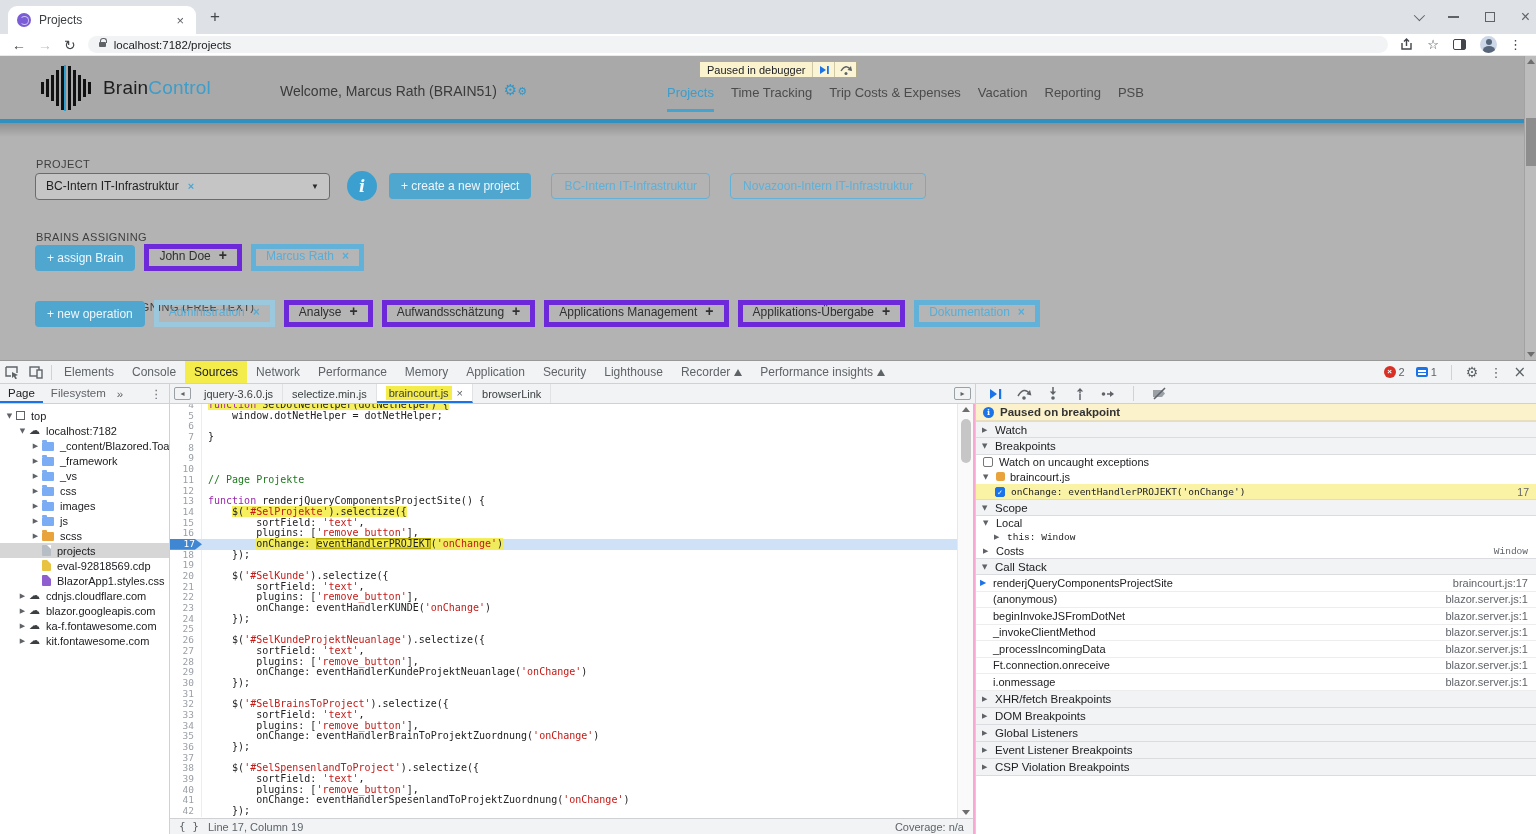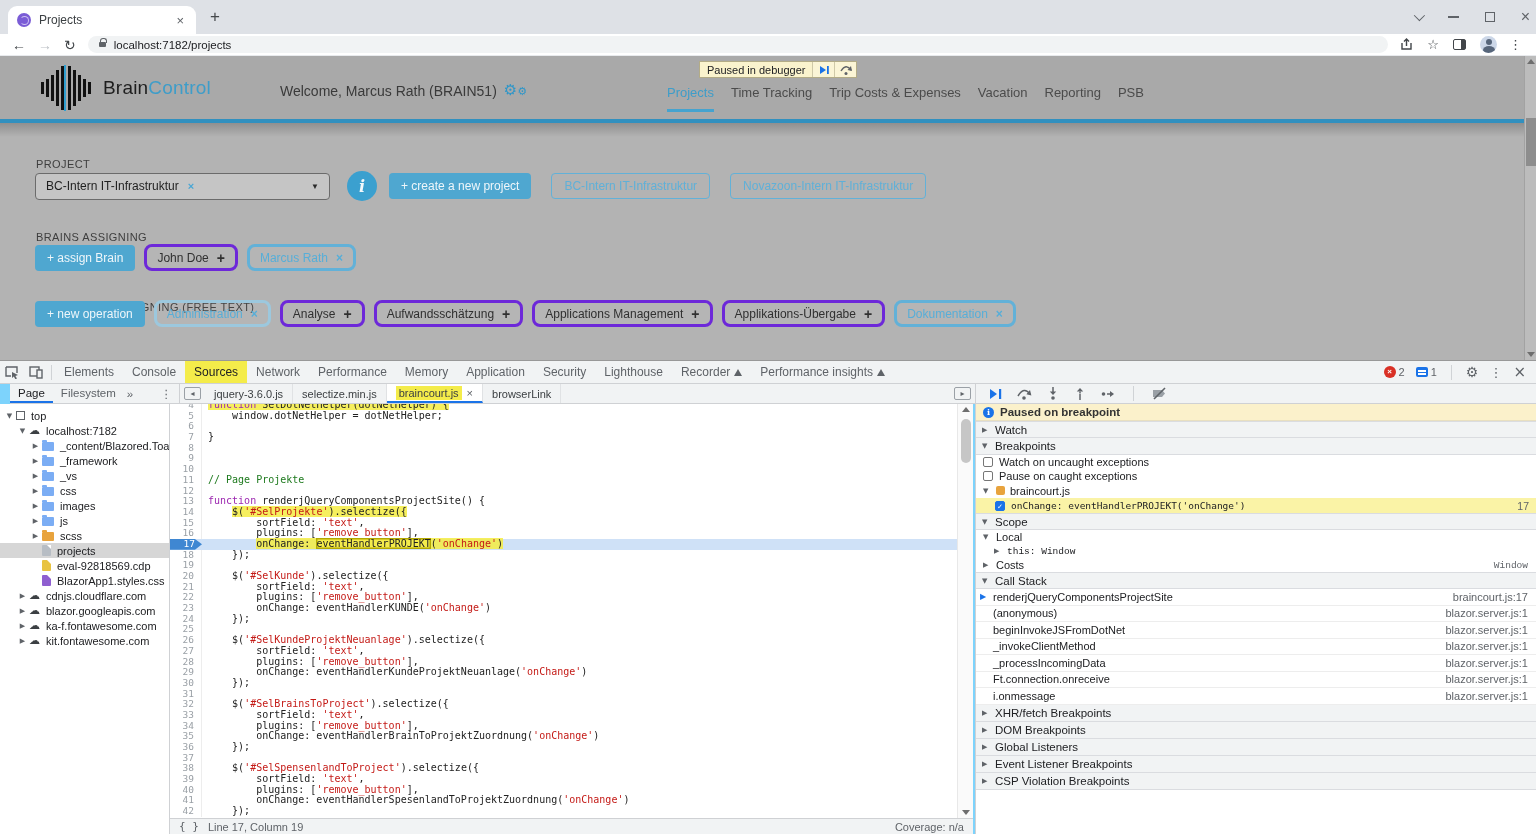--- a/index.html
+++ b/index.html
@@ -52,48 +52,48 @@
 #content{position:absolute;left:0;top:123px;right:0;height:237px;background:#b3b3b3}
 #content::before{content:"";position:absolute;left:0;top:0;right:0;height:14px;background:linear-gradient(rgba(0,0,0,.20),rgba(0,0,0,0))}
 .sec-label{position:absolute;left:36px;font-size:11px;color:#3e3e3e;letter-spacing:.4px}
 .crow{position:absolute;left:35px;display:flex;align-items:center}
 .selectbox{width:295px;height:27px;background:#c5c5c5;border:1px solid #6b6b6b;border-radius:4px;display:flex;align-items:center;padding:0 10px;font-size:12px;color:#1f1f1f}
 .selx{color:#4aa6d4;font-size:11px;margin-left:9px;font-weight:bold}
 .caret{margin-left:auto;font-size:8px;color:#2a2a2a}
 .infocircle{width:30px;height:30px;border-radius:50%;background:#3ba0cf;color:#f2f8fb;font-family:"DejaVu Serif",serif;font-style:italic;font-weight:bold;font-size:16px;display:flex;align-items:center;justify-content:center;margin-left:17px}
 .btn-solid{background:#4fa7d0;color:#eef6fa;font-size:12px;border-radius:4px;padding:0 12px;height:26px;display:flex;align-items:center;margin-left:12px;white-space:nowrap}
 .btn-oblue{border:1px solid #62b1d8;color:#5fb0d8;border-radius:4px;padding:0 12px;height:26px;display:flex;align-items:center;margin-left:20px;font-size:12px;white-space:nowrap}
-.chip{border:3px solid #6d28d9;border-radius:8px;color:#303030;font-size:12px;height:27px;display:flex;align-items:center;padding:0 10px;margin-left:9px;background:rgba(255,255,255,0.03);white-space:nowrap}
+.chip{border:5px solid #6d28d9;border-radius:0;color:#303030;font-size:12px;height:27px;display:flex;padding:0 10px;margin-left:9px;background:rgba(255,255,255,0.03);white-space:nowrap}
 .chip .act{margin-left:8px;font-weight:bold;font-size:14px;line-height:12px}
 .chip.blue{border-color:#62b1d8;color:#57aed8}
 .chip.lightblue{border-color:#9cc8de;color:#57aed8}
 .chip .x{font-size:12px;font-weight:bold;margin-left:8px}
 #pagescroll{position:absolute;right:0;top:56px;width:12px;height:304px;background:#bcbcbc;border-left:1px solid #a2a2a2}
 #pagescroll .thumb{position:absolute;left:1px;top:62px;width:10px;height:48px;background:#8d8d8d}
 .sarrow{position:absolute;left:2px;width:0;height:0;border-left:4px solid transparent;border-right:4px solid transparent}
 .sarrow.up{top:3px;border-bottom:5px solid #6e6e6e}
 .sarrow.dn{bottom:3px;border-top:5px solid #6e6e6e}
 
 
-#devtools{position:absolute;left:0;top:360px;right:0;height:474px;background:#7dd3fc;color:#3c4043;border-top:1px solid #989898}
+#devtools{position:absolute;left:0;top:360px;right:0;height:474px;background:#f9a8d4;color:#3c4043;border-top:1px solid #989898}
 #dt-tabs{position:absolute;left:0;top:0;right:0;height:23px;background:#f1f3f4;border-bottom:1px solid #cfd1d4;display:flex;align-items:center}
 .dt-lico{width:24px;display:flex;justify-content:center;align-items:center}
 .vsep{width:1px;height:15px;background:#d0d3d6;margin:0 3px}
 .dtab{padding:0 9px;line-height:22px;color:#5f6368;font-size:12px;white-space:nowrap;display:flex;align-items:center;gap:4px}
 .dtab.hl{background:#f4ec4a;color:#202124}
 .warntri{width:0;height:0;border-left:4px solid transparent;border-right:4px solid transparent;border-bottom:7px solid #5f6368}
 #dt-tabs-right{margin-left:auto;display:flex;align-items:center;gap:11px;padding-right:10px}
 .errgrp{display:flex;align-items:center;gap:3px;font-size:11px;color:#5f6368}
 .errdot{width:12px;height:12px;border-radius:50%;background:#d93025;color:#fff;font-size:8px;line-height:12px;text-align:center;font-weight:bold}
 .issueico{width:12px;height:10px;background:#1a73e8;border-radius:2px;position:relative}
 .issueico::after{content:"";position:absolute;left:2px;top:3px;width:8px;height:1.5px;background:#fff;box-shadow:0 3px 0 #fff}
 .gearico,.kebab,.dtclose{color:#5f6368;font-family:"DejaVu Sans",sans-serif}
 .gearico{font-size:14px}.kebab{font-size:13px}.dtclose{font-size:15px}
 
-#dt-row2{position:absolute;left:10px;top:23px;right:0;height:20px;display:flex}
+#dt-row2{position:absolute;left:0;top:23px;right:0;height:20px;display:flex}
 #nav-tabs{width:170px;flex:none;background:#f1f3f4;border-right:1px solid #cfd1d4;border-bottom:1px solid #cfd1d4;display:flex;align-items:center;font-size:11.5px;color:#5f6368}
 .ntab{padding:0 8px;height:100%;line-height:19px}
 .ntab.active{color:#202124;border-bottom:2px solid #1a73e8}
 .nmore{padding:0 3px}
 .ndots{margin-left:auto;padding-right:7px;font-family:"DejaVu Sans",sans-serif}
 #file-tabs{flex:1;background:#f1f3f4;border-bottom:1px solid #cfd1d4;display:flex;align-items:center;overflow:hidden}
 .fnav{width:17px;height:13px;border:1px solid #9aa0a6;border-radius:2px;margin:0 4px;color:#5f6368;font-size:8px;display:flex;align-items:center;justify-content:center;flex:none;font-family:"DejaVu Sans",sans-serif}
 .ftab{padding:0 9px;height:100%;display:flex;align-items:center;gap:5px;font-size:11px;color:#3c4043;border-right:1px solid #e0e2e4;white-space:nowrap}
 .ftab.active{background:#fff;border-bottom:2px solid #1a73e8}
 .ftab.active .lbl{background:#f4ec4a;padding:1px 3px}
@@ -599,24 +599,20 @@
       </div>
       <div class="rp-sec" style="border-top:none">
         <span class="tri">▼</span>
         <span>Breakpoints</span>
       </div>
       <div id="cb-wrap">
           <div class="rp-cb">
             <span class="cbox"></span>
             <span>Watch on uncaught exceptions</span>
           </div>
-          <div class="rp-cb">
-            <span class="cbox"></span>
-            <span>Pause on caught exceptions</span>
-          </div>
         </div>
       <div class="rp-group">
         <span class="tri">▼</span>
         <span class="jsfile"></span>
         <span>braincourt.js</span>
       </div>
       <div class="rp-bp">
         <span class="cbox on">✓</span>
         <span>onChange: eventHandlerPROJEKT('onChange')</span>
         <span class="num">17</span>

